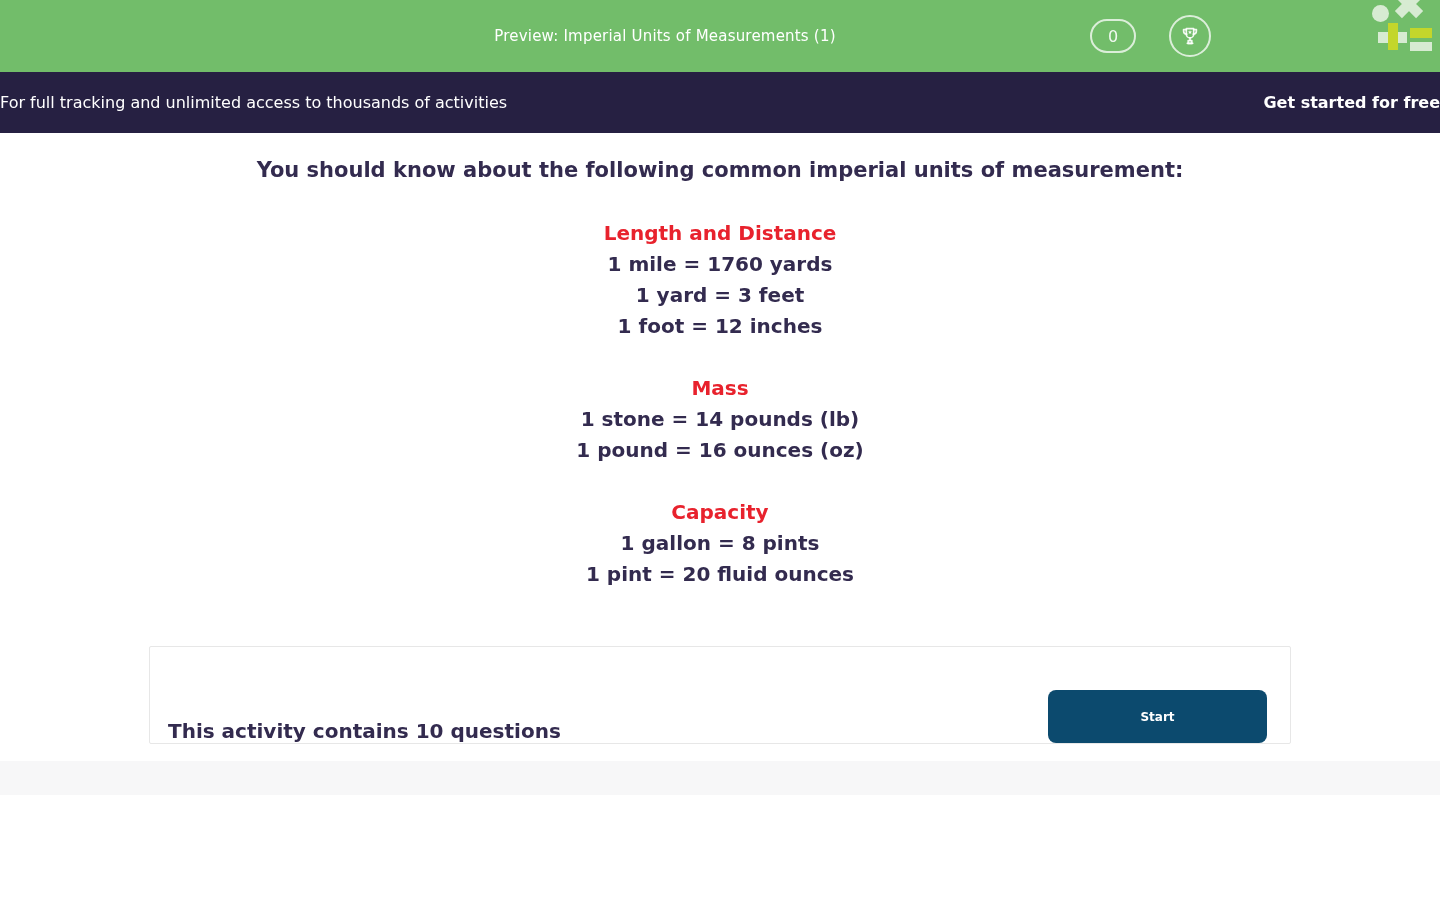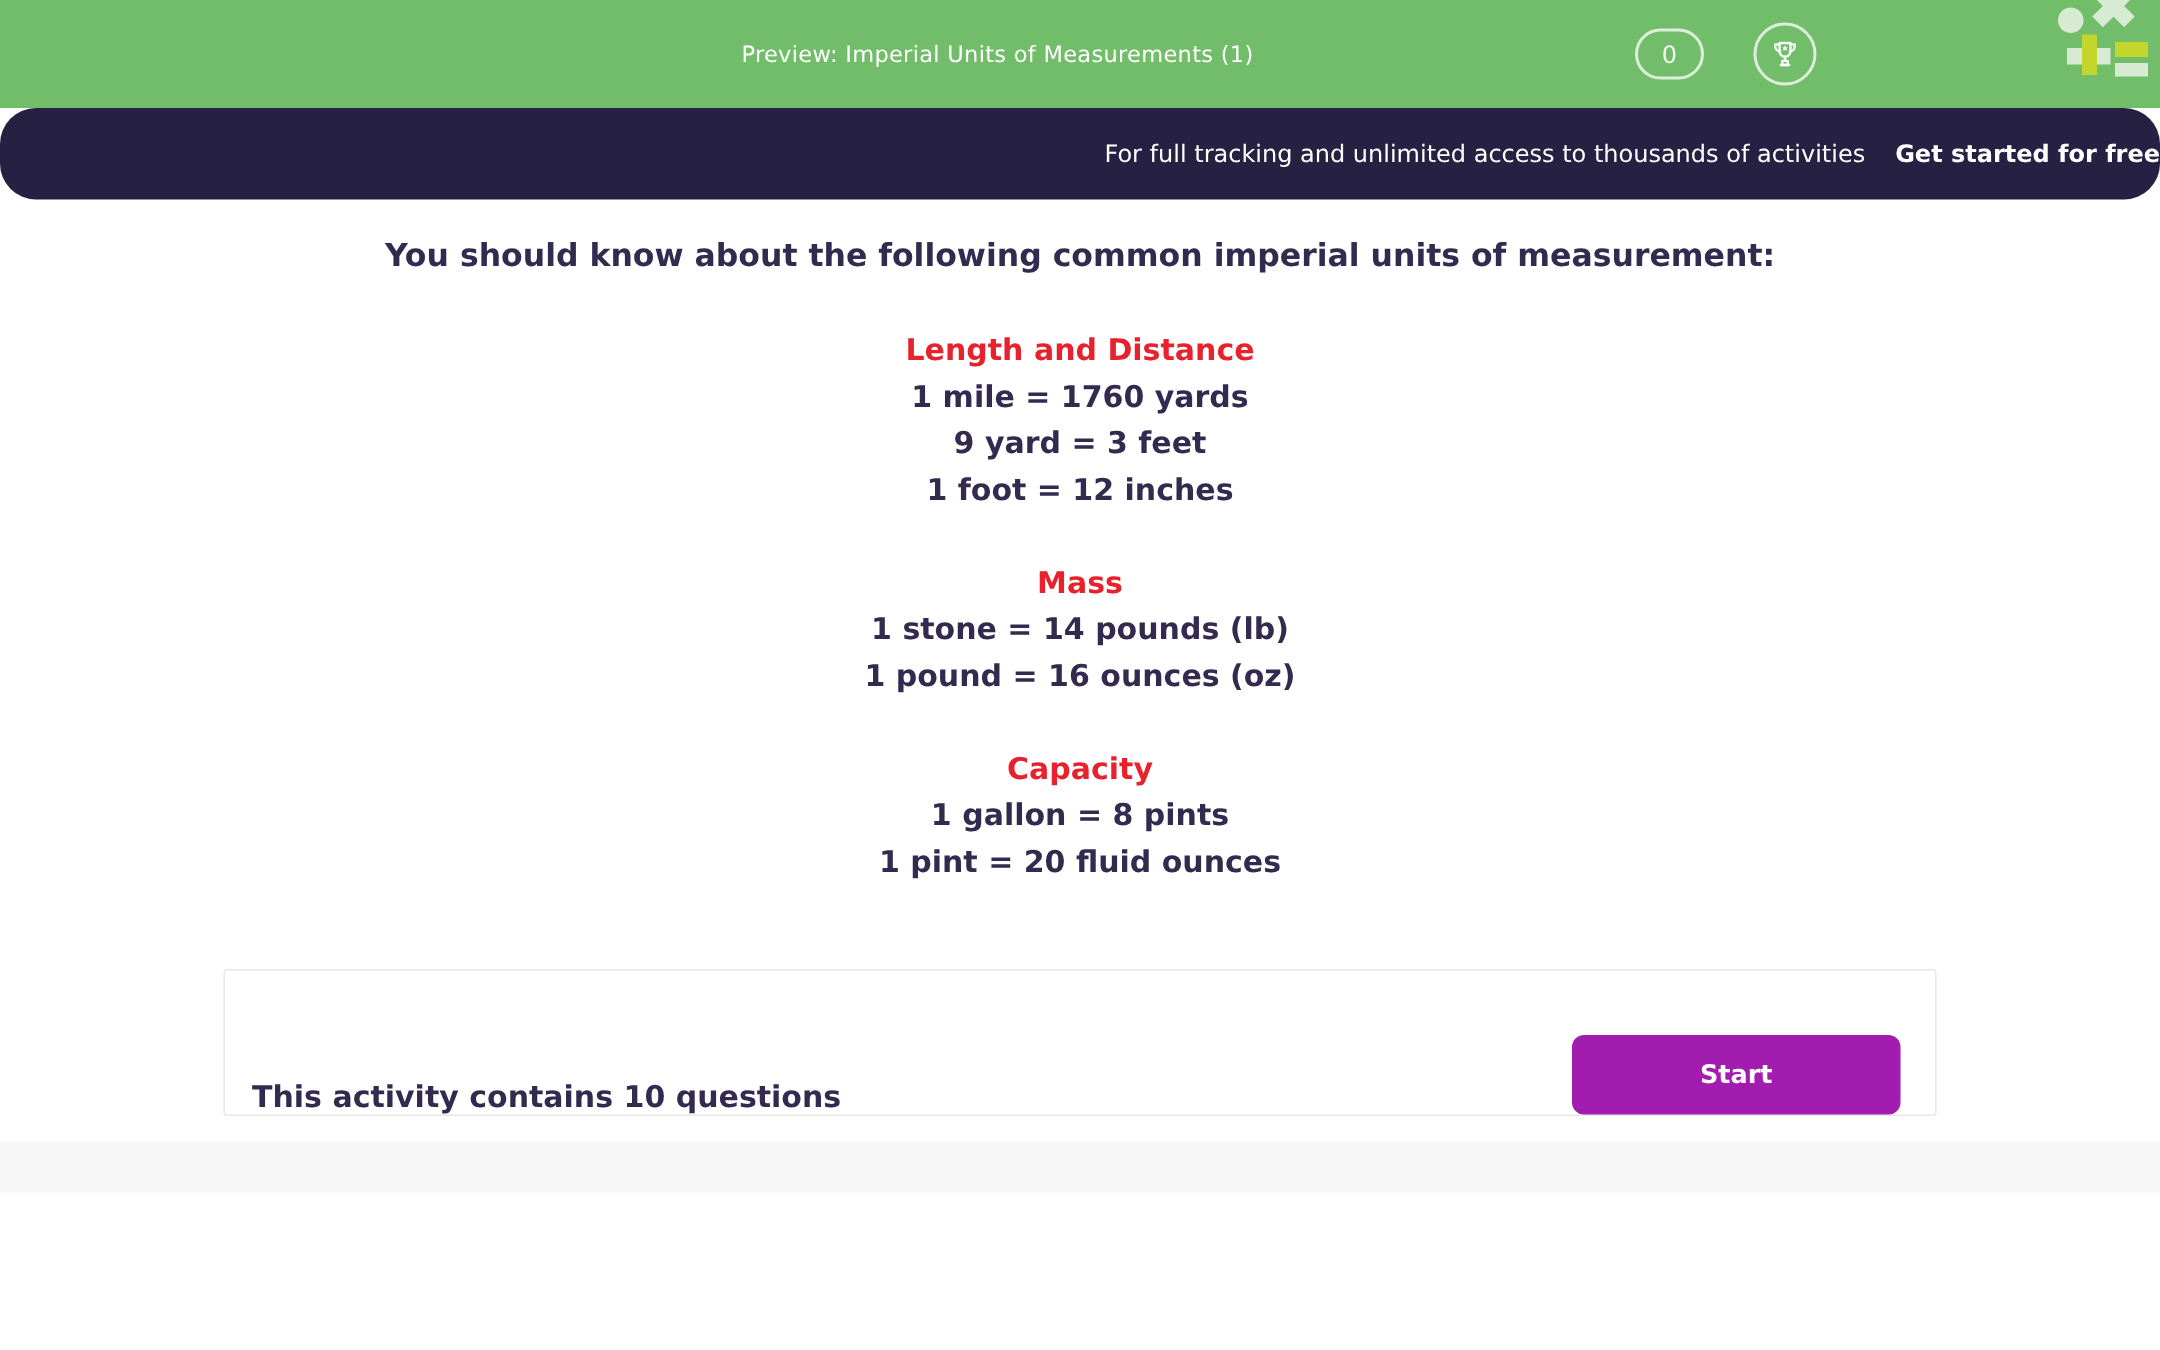--- a/index.html
+++ b/index.html
@@ -72,24 +72,23 @@
   .logo .xwrap .bar-v { position: absolute; left: 10px; top: 0; width: 10px; height: 30px; background: #d7ebd2; }
   .logo .plus-h { left: 20px; top: 32px; width: 29px; height: 11px; background: #d7ebd2; }
   .logo .plus-v { left: 30px; top: 23px; width: 10px; height: 27px; background: #c3d62b; }
   .logo .eq-top { left: 52px; top: 28px; width: 22px; height: 10px; background: #c3d62b; }
   .logo .eq-bottom { left: 52px; top: 42px; width: 22px; height: 9px; background: #d7ebd2; }
 
   
   .banner {
     height: 61px;
     background: #262042;
-    display: flex; align-items: center; justify-content: flex-end;
+    display: flex; align-items: center; justify-content: space-between;
     color: #ffffff;
     font-size: 16px;
-    border-radius: 24px;
   }
   .banner .cta { font-weight: 700; margin-left: 20px; cursor: pointer; }
 
   
   .content {
     text-align: center;
     color: #332b4f;
   }
   .intro {
     margin-top: 22px;
@@ -125,25 +124,25 @@
     display: flex; align-items: flex-end; justify-content: space-between;
     padding-left: 18px; padding-right: 23px;
   }
   .start-card .question-count {
     font-size: 20px;
     font-weight: 600;
     color: #332b4f;
   }
   .start-btn {
     width: 219px; height: 53px;
-    background: #a21caf;
+    background: #0c4a6e;
     border: none;
     border-radius: 8px;
     color: #ffffff;
-    font-size: 17px;
+    font-size: 12px;
     font-weight: 600;
     font-family: inherit;
     cursor: pointer;
   }
 
   
   .footer-strip {
     margin-top: 17px;
     height: 34px;
     background: #f7f7f8;
@@ -191,21 +190,21 @@
   <span>For full tracking and unlimited access to thousands of activities</span>
   <span class="cta">Get started for free</span>
 </div>
 
 <div class="content">
   <div class="intro">You should know about the following common imperial units of measurement:</div>
 
   <div class="section">
     <span class="section-heading">Length and Distance</span>
     <div class="fact">1 mile = 1760 yards</div>
-    <div class="fact">9 yard = 3 feet</div>
+    <div class="fact">1 yard = 3 feet</div>
     <div class="fact">1 foot = 12 inches</div>
   </div>
 
   <div class="section">
     <span class="section-heading">Mass</span>
     <div class="fact">1 stone = 14 pounds (lb)</div>
     <div class="fact">1 pound = 16 ounces (oz)</div>
   </div>
 
   <div class="section">

